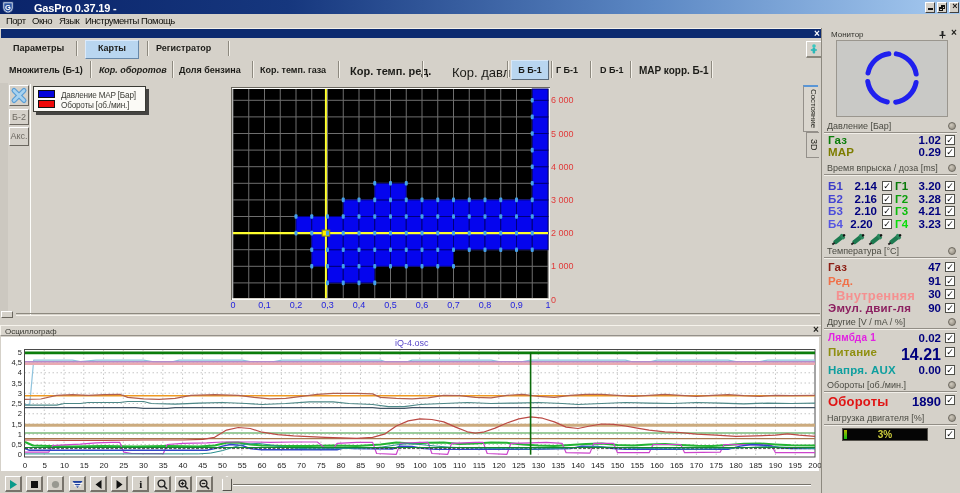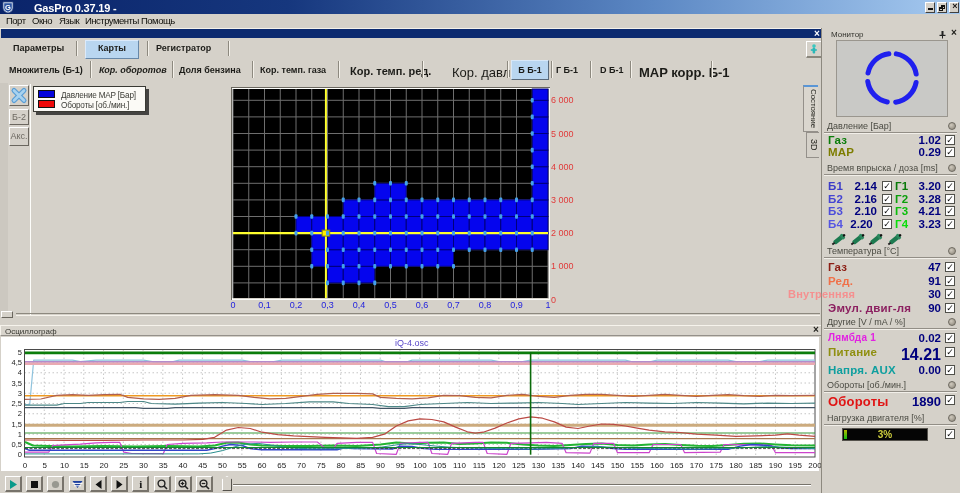--- a/index.html
+++ b/index.html
@@ -54,21 +54,21 @@
 <div style="position:absolute;left:9px;top:65px;font-size:9px;font-weight:bold;color:#1c1c18;">Множитель (Б-1)</div>
 <div style="position:absolute;left:99px;top:65px;font-size:9px;font-weight:bold;color:#1c1c18;font-style:italic;">Кор. оборотов</div>
 <div style="position:absolute;left:179px;top:65px;font-size:9px;font-weight:bold;color:#1c1c18;">Доля бензина</div>
 <div style="position:absolute;left:260px;top:65px;font-size:9px;font-weight:bold;color:#1c1c18;">Кор. темп. газа</div>
 <div style="position:absolute;left:350px;top:65px;font-size:11px;font-weight:bold;color:#1c1c18;">Кор. темп. ред.</div>
 <div style="position:absolute;left:452px;top:65px;font-size:13px;font-weight:normal;color:#1c1c18;">Кор. давл. газа</div>
 <div style="position:absolute;left:511px;top:60px;width:38px;height:20px;background:#b9d6f0;border:1px solid #5a6a7a;border-top-color:#d8e8f8;border-left-color:#d8e8f8;"></div>
 <div style="position:absolute;left:511px;top:65px;width:38px;text-align:center;font-size:9px;font-weight:bold;color:#1c1c18;">Б Б-1</div>
 <div style="position:absolute;left:556px;top:65px;font-size:9px;font-weight:bold;color:#1c1c18;">Г Б-1</div>
 <div style="position:absolute;left:600px;top:65px;font-size:9px;font-weight:bold;color:#1c1c18;">D Б-1</div>
-<div style="position:absolute;left:639px;top:65px;font-size:13px;font-weight:bold;color:#1c1c18;">MAP корр. Б-1</div>
+<div style="position:absolute;left:639px;top:65px;font-size:10px;font-weight:bold;color:#1c1c18;">MAP корр. Б-1</div>
 <div style="position:absolute;left:90px;top:61px;width:1px;height:17px;background:#8d897f;box-shadow:1px 0 0 #f4f1ea;"></div>
 <div style="position:absolute;left:172px;top:61px;width:1px;height:17px;background:#8d897f;box-shadow:1px 0 0 #f4f1ea;"></div>
 <div style="position:absolute;left:252px;top:61px;width:1px;height:17px;background:#8d897f;box-shadow:1px 0 0 #f4f1ea;"></div>
 <div style="position:absolute;left:338px;top:61px;width:1px;height:17px;background:#8d897f;box-shadow:1px 0 0 #f4f1ea;"></div>
 <div style="position:absolute;left:422px;top:61px;width:1px;height:17px;background:#8d897f;box-shadow:1px 0 0 #f4f1ea;"></div>
 <div style="position:absolute;left:507px;top:61px;width:1px;height:17px;background:#8d897f;box-shadow:1px 0 0 #f4f1ea;"></div>
 <div style="position:absolute;left:551px;top:61px;width:1px;height:17px;background:#8d897f;box-shadow:1px 0 0 #f4f1ea;"></div>
 <div style="position:absolute;left:590px;top:61px;width:1px;height:17px;background:#8d897f;box-shadow:1px 0 0 #f4f1ea;"></div>
 <div style="position:absolute;left:630px;top:61px;width:1px;height:17px;background:#8d897f;box-shadow:1px 0 0 #f4f1ea;"></div>
 <div style="position:absolute;left:711px;top:61px;width:1px;height:17px;background:#8d897f;box-shadow:1px 0 0 #f4f1ea;"></div>
@@ -568,21 +568,21 @@
   </svg>
 <div class="hdr" style="top:246px">Температура [°C]</div>
 <div class="hdrline" style="top:257px"></div>
 <div class="hbtn" style="top:247px"></div>
 <div class="mrow" style="left:828px;top:261px;color:#8c1e14;font-size:11.5px">Газ</div>
 <div class="mval" style="left:870px;top:261px;width:71px;font-size:11.5px">47</div>
 <div class="chk" style="left:945px;top:262px">✓</div>
 <div class="mrow" style="left:828px;top:275px;color:#f07048;font-size:11.5px">Ред.</div>
 <div class="mval" style="left:870px;top:275px;width:71px;font-size:11.5px">91</div>
 <div class="chk" style="left:945px;top:276px">✓</div>
-<div class="mrow" style="left:788px;top:288px;color:#f59090;font-size:11px">Внутренняя</div>
+<div class="mrow" style="left:836px;top:288px;color:#f59090;font-size:13px">Внутренняя</div>
 <div class="mval" style="left:870px;top:288px;width:71px;font-size:11.5px">30</div>
 <div class="chk" style="left:945px;top:289px">✓</div>
 <div class="mrow" style="left:828px;top:302px;color:#8c2060;font-size:11.5px">Эмул. двиг-ля</div>
 <div class="mval" style="left:870px;top:302px;width:71px;font-size:11.5px">90</div>
 <div class="chk" style="left:945px;top:303px">✓</div>
 <div class="hdr" style="top:317px">Другие [V / mA / %]</div>
 <div class="hdrline" style="top:328px"></div>
 <div class="hbtn" style="top:318px"></div>
 <div class="mrow" style="left:828px;top:332px;color:#e222e2;font-size:10px">Лямбда 1</div>
 <div class="mval" style="left:870px;top:332px;width:71px;font-size:11.5px">0.02</div>

